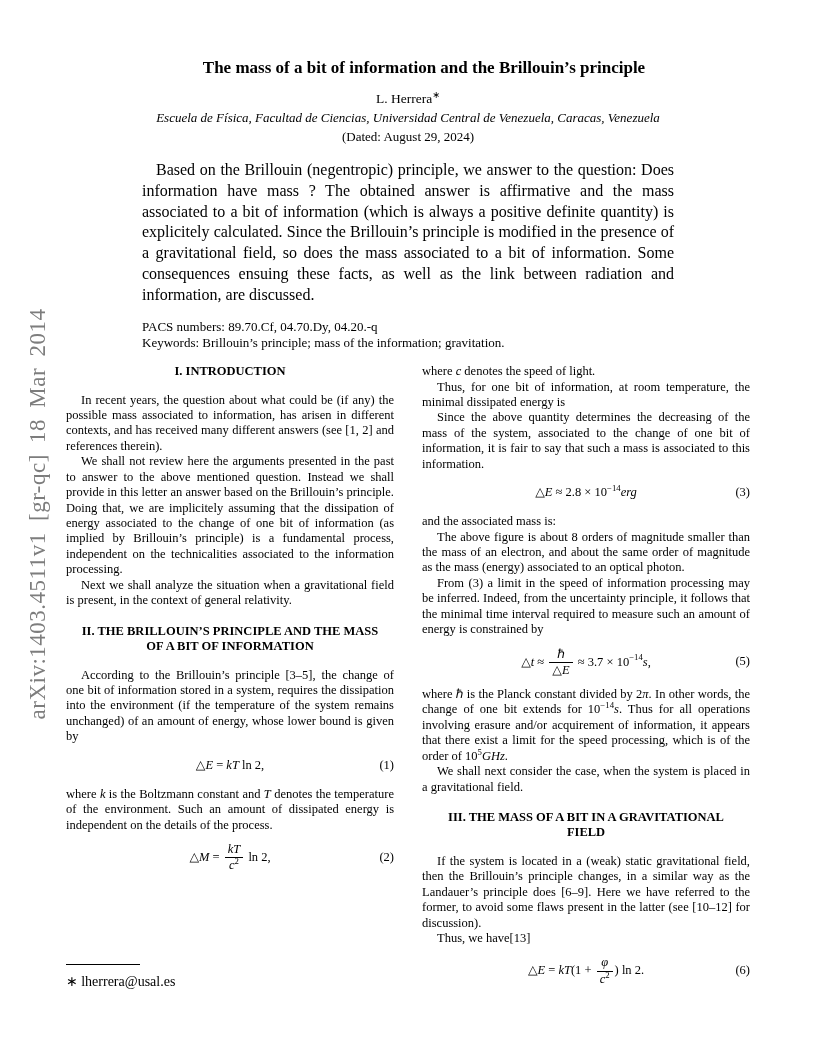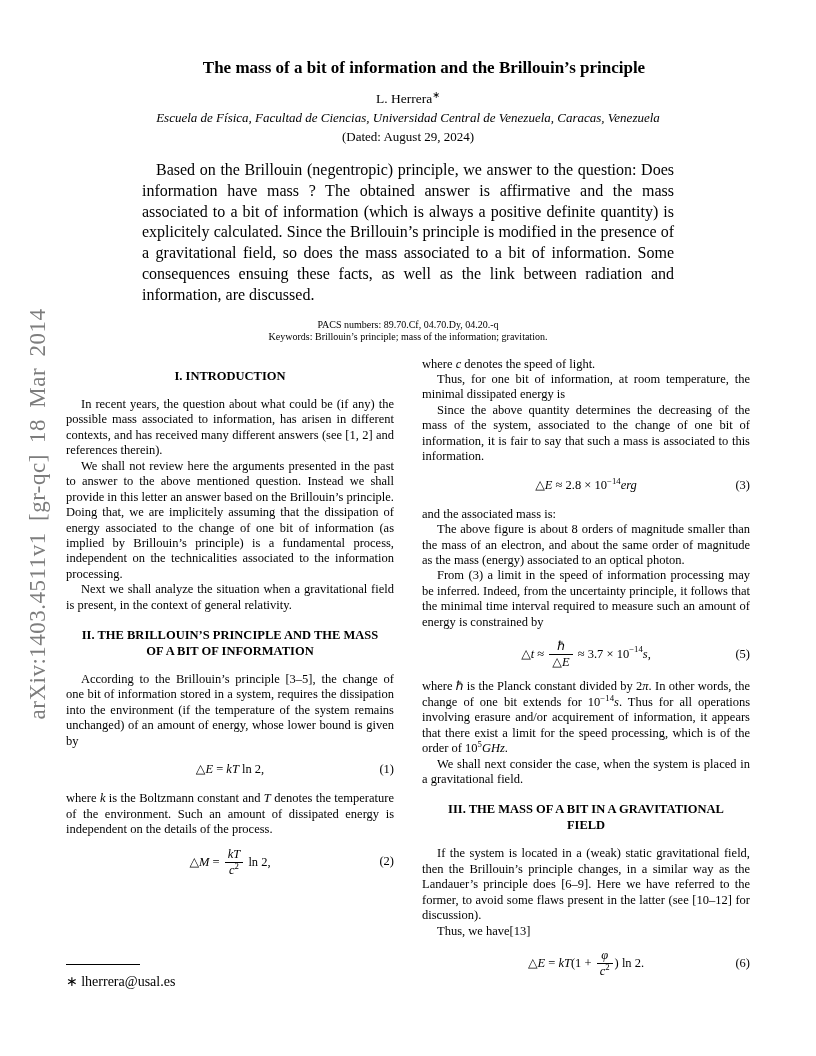--- a/index.html
+++ b/index.html
@@ -20,37 +20,37 @@
   .header { text-align:center; padding-top:58px; }
   .title  { font-size:17px; font-weight:bold; margin:0;padding-left:32px; }
   .author { font-size:13.5px; margin-top:13px; }
   .affiliation { font-size:13px; font-style:italic; margin-top:3px; }
   .dated  { font-size:13px; margin-top:3px; }
 
   .abstract {
     width:532px; margin:15px auto 0;
     font-size:16px; line-height:1.3; text-align:justify; text-indent:14px;
   }
-  .meta { width:532px; margin:13px auto 0; font-size:10px; line-height:1.25;text-align:center; }
+  .meta { width:532px; margin:13px auto 0; font-size:13px; line-height:1.25; }
 
   .columns {
     display:flex; justify-content:space-between;
     width:684px; margin:13px auto 0;
   }
   .col {
     width:328px; font-size:12.5px; line-height:1.235; text-align:justify;
   }
   .col p { margin:0; text-indent:15px; }
   .col p.noindent { text-indent:0; }
 
   h2.section {
     font-size:12.5px; font-weight:bold; text-align:center;
     margin:15px 14px 13px;
   }
-  h2.section.first { margin-top:12px; }
+  h2.section.first { margin-top:0; }
 
   .eq {
     position:relative; margin:10px 0;
     display:flex; align-items:center; justify-content:center;
     min-height:22px;
   }
   .eq .formula { text-align:center; }
   .eq .eqnum { position:absolute; right:0; top:50%; transform:translateY(-50%); }
 
   .frac { display:inline-block; vertical-align:middle; text-align:center; margin:0 2px; line-height:1.05; }

